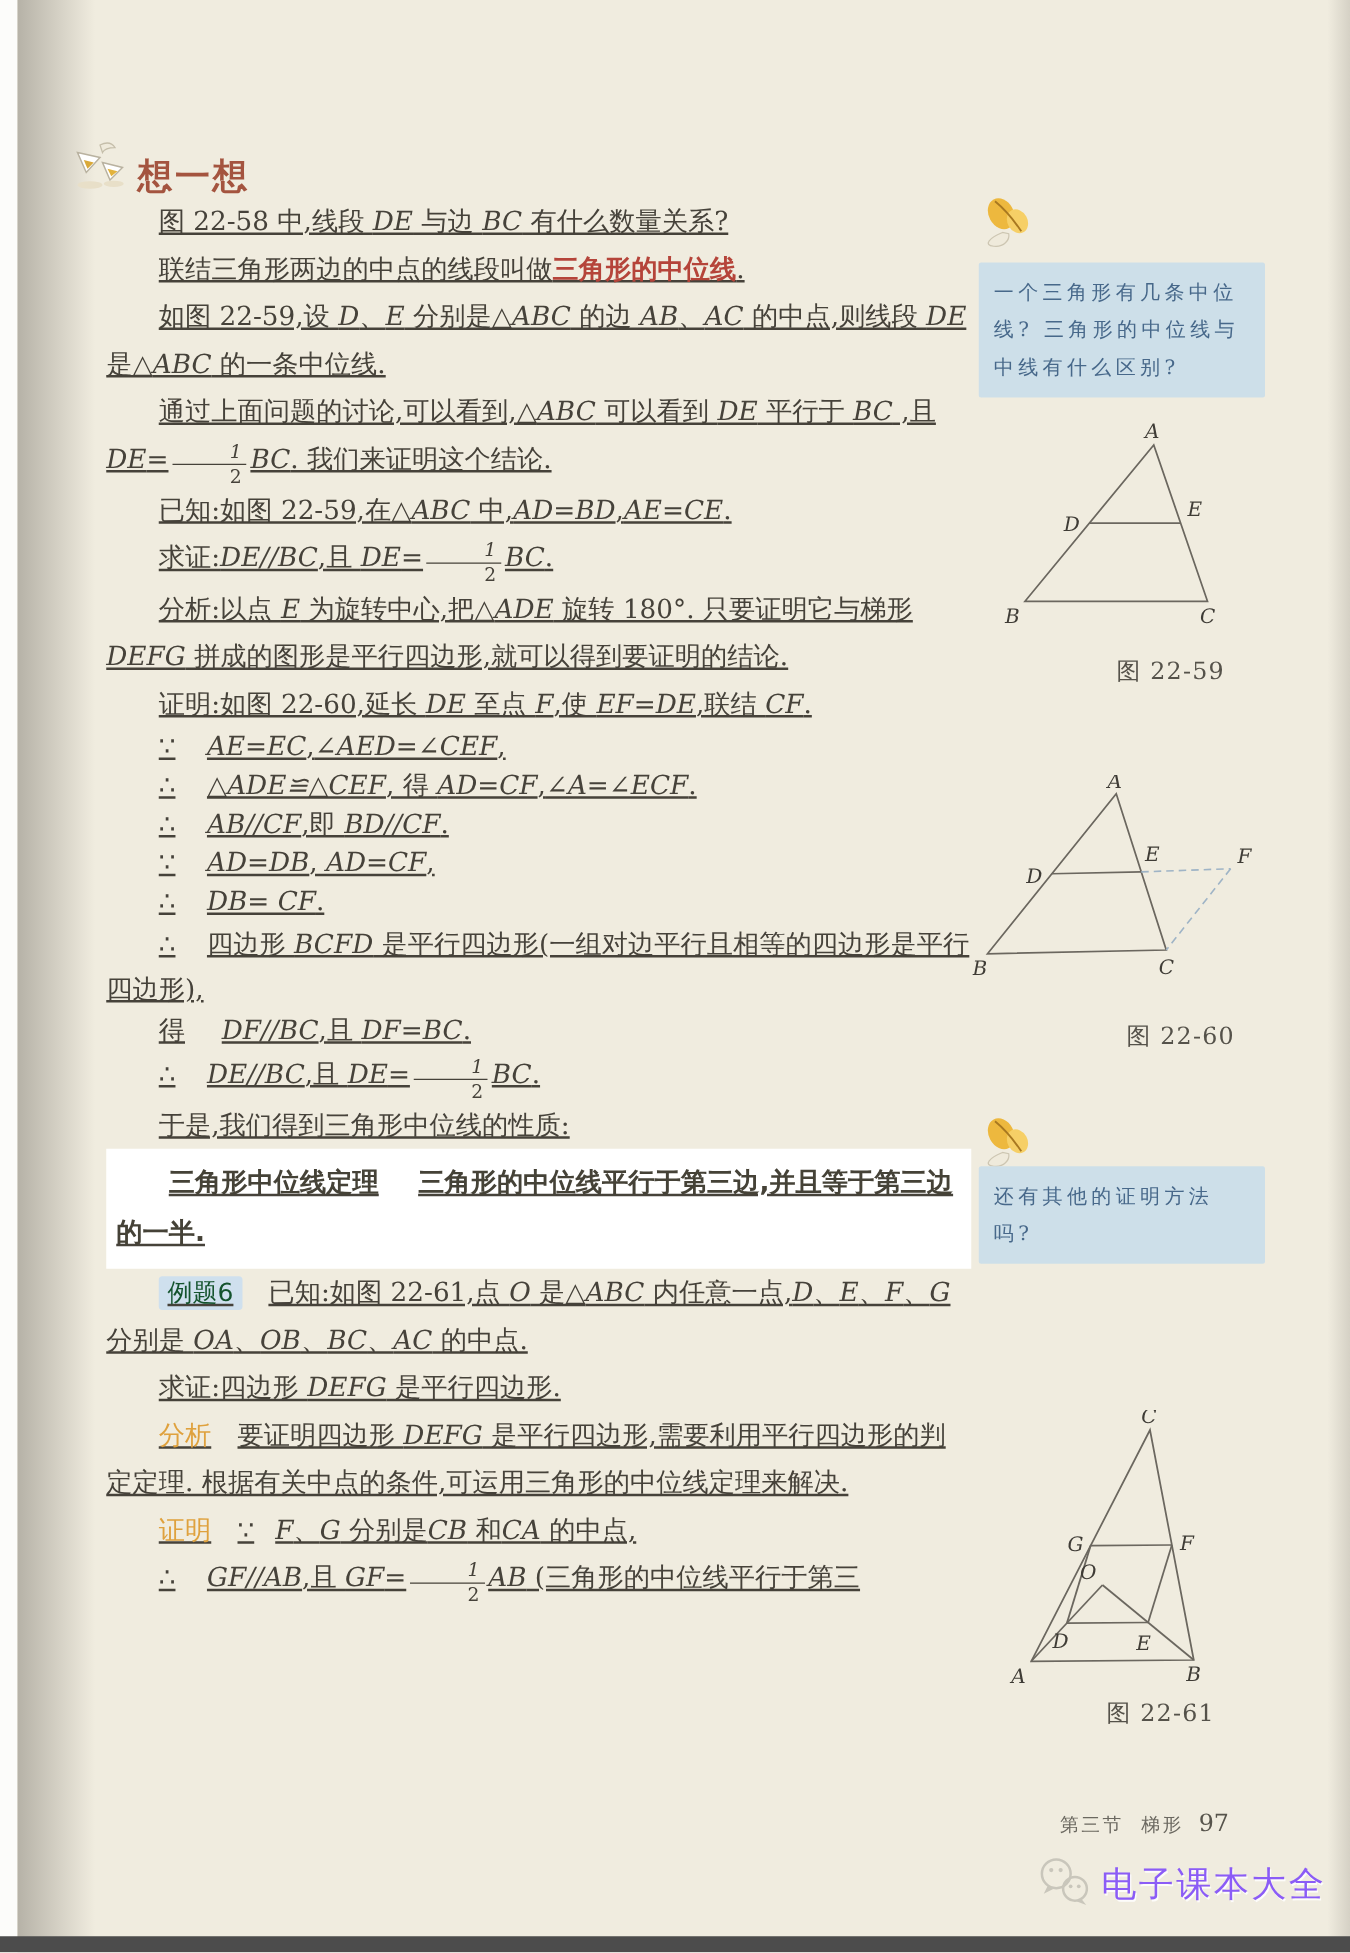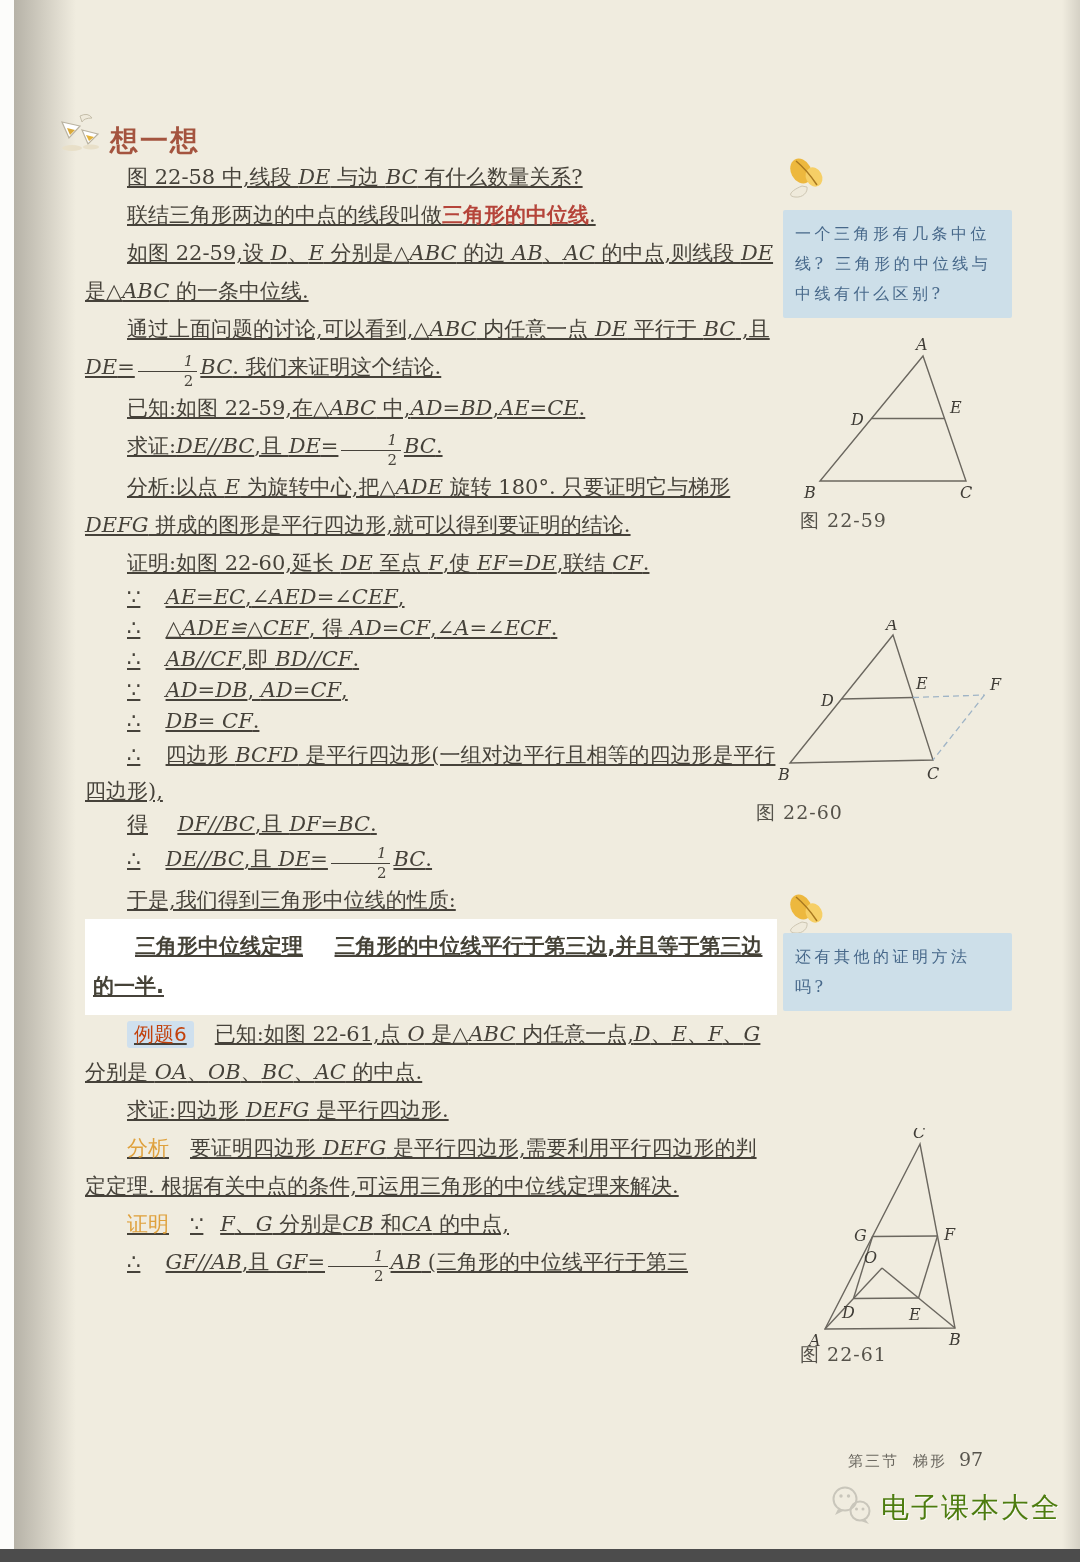--- a/index.html
+++ b/index.html
@@ -20,49 +20,49 @@
   
   .main{position:absolute;left:85px;top:158px;width:692px;font-size:21px;line-height:38px;text-decoration:underline;}
   .main p{margin:0;text-indent:2em;}
   .tight{line-height:31px;}
   .s6{line-height:36px;}
   .mt1{margin-top:6px;} .mt2{margin-top:12px;} .mt3{margin-top:20px;} .mt4{margin-top:8px;}
   .m{font-style:italic;font-family:"DejaVu Serif",serif;}
   .red{color:#b5443a;font-weight:bold;font-family:"DejaVu Sans","Liberation Sans",sans-serif;}
   .b{font-weight:bold;font-family:"DejaVu Sans","Liberation Sans",sans-serif;color:#454237;}
   .lbl{color:#dfa13d;font-family:"DejaVu Sans","Liberation Sans",sans-serif;}
-  .ex{color:#c2410c;background:#cfe0ee;padding:1px 7px 2px;border-radius:3px;font-size:20px;
+  .ex{color:#14532d;background:#cfe0ee;padding:1px 7px 2px;border-radius:3px;font-size:20px;
       font-family:"DejaVu Sans","Liberation Sans",sans-serif;}
   .sp{display:inline-block;}
   .frac{display:inline-block;vertical-align:-12px;text-align:center;line-height:1;margin:0 3px;}
   .fnum{display:block;font-size:15px;padding:0 4px 2px;font-style:italic;}
   .fden{display:block;font-size:15px;border-top:1.3px solid #46423a;padding:2px 4px 0;}
   .hl{background:#ffffff;padding:7px 10px 9px 8px;margin-left:-8px;margin-right:-4px;line-height:40px;}
 
   
   .note{position:absolute;left:783px;width:229px;background:#cddfe9;color:#47688a;
         font-size:16px;line-height:30px;letter-spacing:3.5px;padding:9px 12px;box-sizing:border-box;
         border-radius:2px;}
   .butterfly{position:absolute;left:784px;}
 
   
   .fig{position:absolute;}
   .fig svg line, .fig svg path{stroke:#6b675f;stroke-width:1.4;fill:none;}
   .fig svg .dash{stroke:#9fb4c6;stroke-dasharray:6 4;stroke-width:1.3;}
   .fig svg text{font-family:"DejaVu Serif",serif;font-style:italic;font-size:16px;fill:#3f3c36;
         stroke:none;}
-  .caption{position:absolute;text-align:left;font-size:19px;color:#55524a;letter-spacing:1px;}
+  .caption{position:absolute;text-align:right;font-size:19px;color:#55524a;letter-spacing:1px;margin-top:16px;}
 
   
   .footer{position:absolute;left:848px;top:1448px;font-size:15px;color:#6b6860;letter-spacing:2px;
         display:flex;align-items:baseline;justify-content:space-between;}
   .footer .pn{font-size:19px;color:#57544c;margin-left:12px;letter-spacing:0;}
   .footer .sub{margin-left:14px;}
   .wm{position:absolute;left:830px;top:1486px;display:flex;align-items:center;gap:5px;
-        color:#4d7c0f;}
+        color:#8b5cf6;}
   .wm .wtxt{font-size:28px;letter-spacing:2px;font-family:"DejaVu Sans","Liberation Sans",sans-serif;
         text-shadow:1px 1px 0 rgba(255,255,255,.85);}
 </style>
 </head>
 <body>
 
 <div class="page">
   <div class="left-white"></div>
   <div class="spine-shadow"></div>
   <div class="right-shadow"></div>
@@ -79,21 +79,21 @@
         <ellipse cx="33" cy="35" rx="8" ry="2.5" fill="#e8dfc8"></ellipse>
       </svg>
     </span>
     <span class="txt">想一想</span>
   </div>
 
   <div class="main">
     <p><span>图 22-58 中,线段 </span><span class="m">DE</span><span> 与边 </span><span class="m">BC</span><span> 有什么数量关系?</span></p>
     <p class="mt3"><span>联结三角形两边的中点的线段叫做</span><span class="red">三角形的中位线</span><span>.</span></p>
     <p><span>如图 22-59,设 </span><span class="m">D</span><span>、</span><span class="m">E</span><span> 分别是△</span><span class="m">ABC</span><span> 的边 </span><span class="m">AB</span><span>、</span><span class="m">AC</span><span> 的中点,则线段 </span><span class="m">DE</span><span> 是△</span><span class="m">ABC</span><span> 的一条中位线.</span></p>
-    <p><span>通过上面问题的讨论,可以看到,△</span><span class="m">ABC</span><span> 内任意一点 </span><span class="m">DE</span><span> 平行于 </span><span class="m">BC</span><span> ,且 </span><span class="m">DE</span><span>=</span><span class="frac"><span class="fnum">1</span><span class="fden">2</span></span><span class="m">BC</span><span>. 我们来证明这个结论.</span></p>
+    <p><span>通过上面问题的讨论,可以看到,△</span><span class="m">ABC</span><span> 可以看到 </span><span class="m">DE</span><span> 平行于 </span><span class="m">BC</span><span> ,且 </span><span class="m">DE</span><span>=</span><span class="frac"><span class="fnum">1</span><span class="fden">2</span></span><span class="m">BC</span><span>. 我们来证明这个结论.</span></p>
     <p class="mt1"><span>已知:如图 22-59,在△</span><span class="m">ABC</span><span> 中,</span><span class="m">AD=BD</span><span>,</span><span class="m">AE=CE</span><span>.</span></p>
     <p class="mt1"><span>求证:</span><span class="m">DE//BC</span><span>,且 </span><span class="m">DE</span><span>=</span><span class="frac"><span class="fnum">1</span><span class="fden">2</span></span><span class="m">BC</span><span>.</span></p>
     <p class="mt4"><span>分析:以点 </span><span class="m">E</span><span> 为旋转中心,把△</span><span class="m">ADE</span><span> 旋转 180°. 只要证明它与梯形 </span><span class="m">DEFG</span><span> 拼成的图形是平行四边形,就可以得到要证明的结论.</span></p>
     <p class="mt4"><span>证明:如图 22-60,延长 </span><span class="m">DE</span><span> 至点 </span><span class="m">F</span><span>,使 </span><span class="m">EF=DE</span><span>,联结 </span><span class="m">CF</span><span>.</span></p>
     <p class="tight"><span>∵</span><span class="sp" style="width: 1.2em;"></span><span class="m">AE=EC</span><span>,</span><span class="m">∠AED=∠CEF</span><span>,</span></p>
     <p class="tight"><span>∴</span><span class="sp" style="width: 1.2em;"></span><span class="m">△ADE≌△CEF</span><span>, 得 </span><span class="m">AD=CF</span><span>,</span><span class="m">∠A=∠ECF</span><span>.</span></p>
     <p class="tight"><span>∴</span><span class="sp" style="width: 1.2em;"></span><span class="m">AB//CF</span><span>,即 </span><span class="m">BD//CF</span><span>.</span></p>
     <p class="tight"><span>∵</span><span class="sp" style="width: 1.2em;"></span><span class="m">AD=DB</span><span>, </span><span class="m">AD=CF</span><span>,</span></p>
     <p class="tight"><span>∴</span><span class="sp" style="width: 1.2em;"></span><span class="m">DB= CF</span><span>.</span></p>
     <p class="s6"><span>∴</span><span class="sp" style="width: 1.2em;"></span><span>四边形 </span><span class="m">BCFD</span><span> 是平行四边形(一组对边平行且相等的四边形是平行四边形),</span></p>

